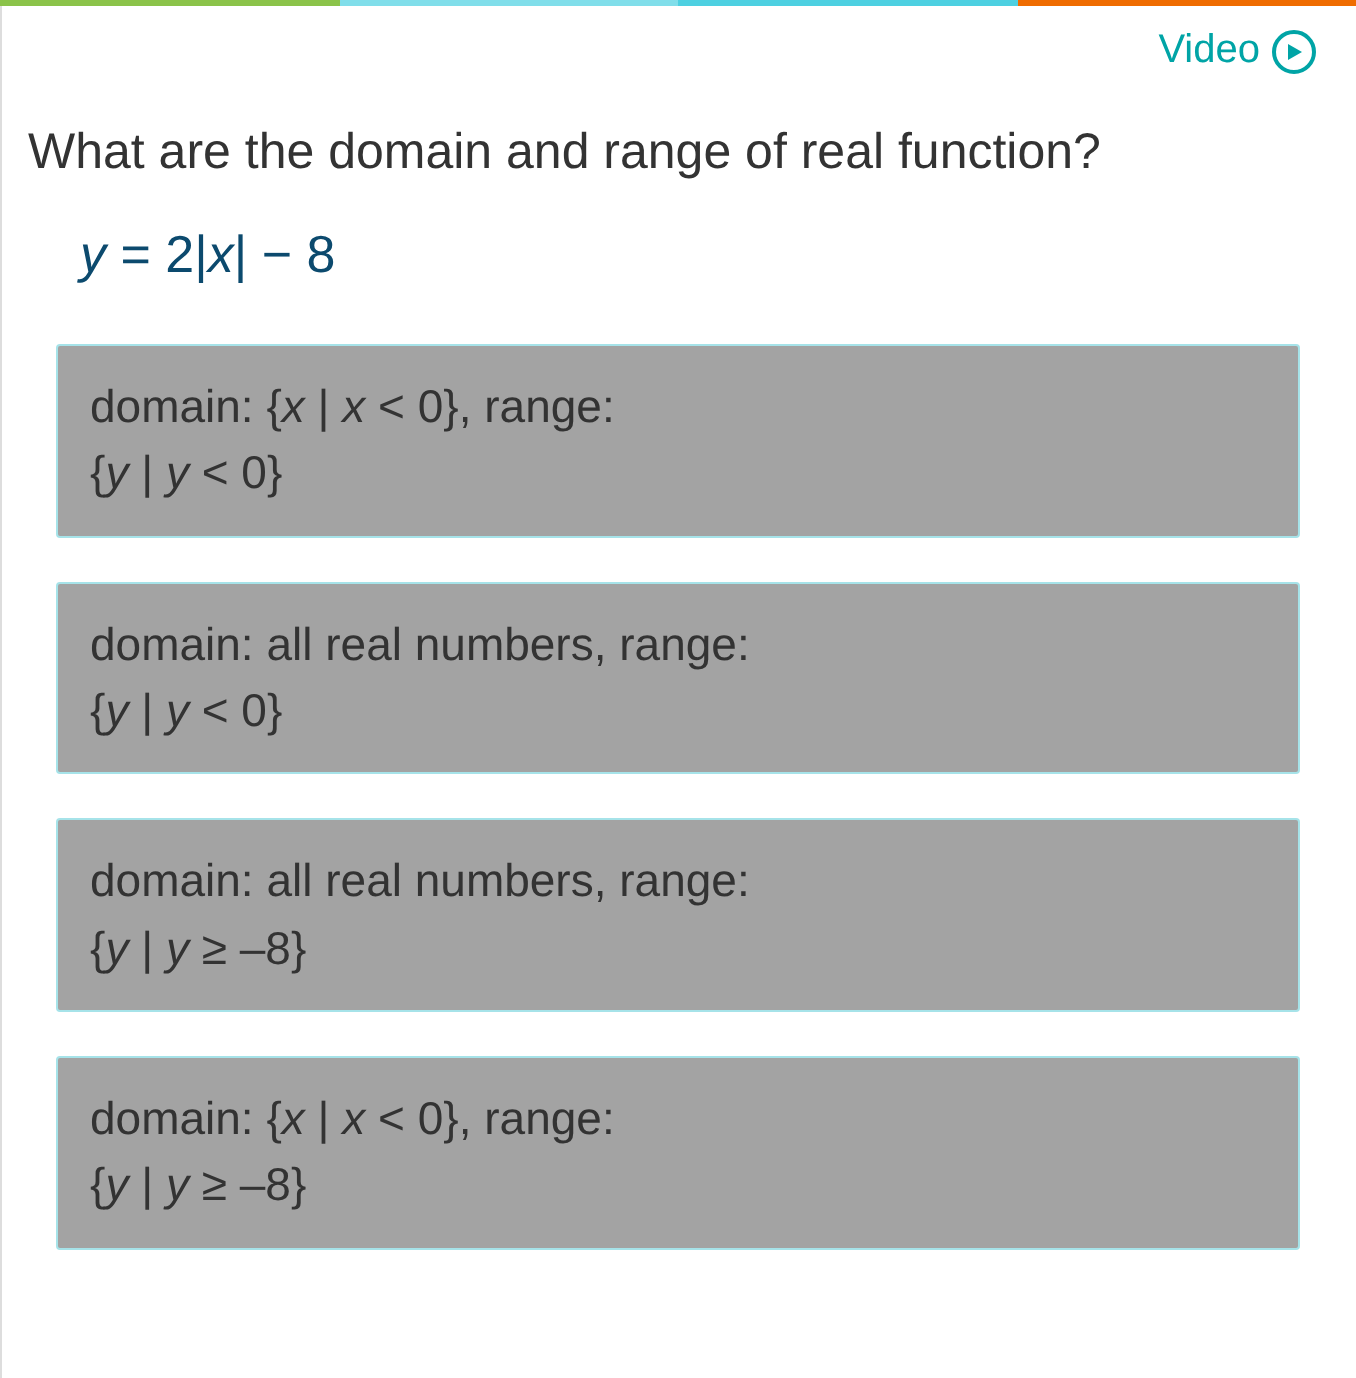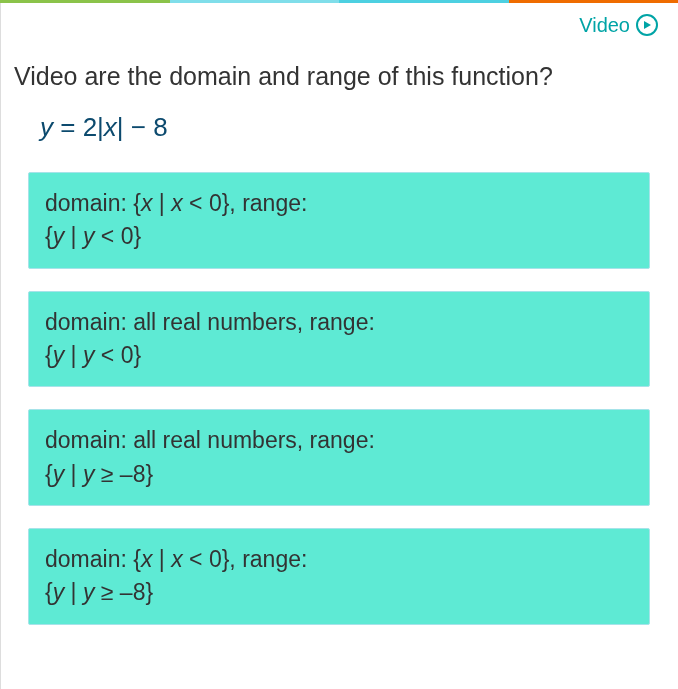--- a/index.html
+++ b/index.html
@@ -26,21 +26,21 @@
   .leftline {
     position: absolute;
     left: 0; top: 3px; bottom: 0;
     width: 1px;
     background: #ddd;
   }
   .videolink {
     position: absolute;
     top: 14px; right: 20px;
     display: flex;
-    align-items: flex-start;
+    align-items: flex-end;
     gap: 6px;
     color: #00a4a6;
     font-size: 20px;
     cursor: pointer;
   }
   .videolink-icon {
     width: 22px; height: 22px;
     border: 2px solid #00a4a6;
     border-radius: 50%;
     display: flex;
@@ -65,21 +65,21 @@
   .equation .it { font-style: italic; }
   .options {
     position: absolute;
     top: 172px; left: 28px; right: 28px;
     display: flex;
     flex-direction: column;
     gap: 22px;
   }
   .option {
     border: 1px solid #a6e3e9;
-    background: #5eead4;
+    background: #a3a3a3;
     border-radius: 2px;
     padding: 14px 16px;
     font-size: 23px;
     color: #333;
     line-height: 1.45;
     cursor: pointer;
   }
   .option .it { font-style: italic; }
 </style>
 </head>
@@ -95,21 +95,21 @@
 
 <div class="videolink">
   <span>Video</span>
   <span class="videolink-icon">
     <svg width="10" height="10" viewBox="0 0 10 10">
         <polygon points="2,1 9,5 2,9" fill="#00a4a6"></polygon>
       </svg>
   </span>
 </div>
 
-<div class="question">Video are the domain and range of this function?</div>
+<div class="question">What are the domain and range of real function?</div>
 
 <div class="equation">
   <span class="it">y</span><span> = 2|</span><span class="it">x</span><span>| − 8</span>
 </div>
 
 <div class="options">
 
   <div class="option">
     <span>domain: {</span><span class="it">x</span><span> | </span><span class="it">x</span><span> &lt; 0}, range:</span><br>
     <span>{</span><span class="it">y</span><span> | </span><span class="it">y</span><span> &lt; 0}</span>

